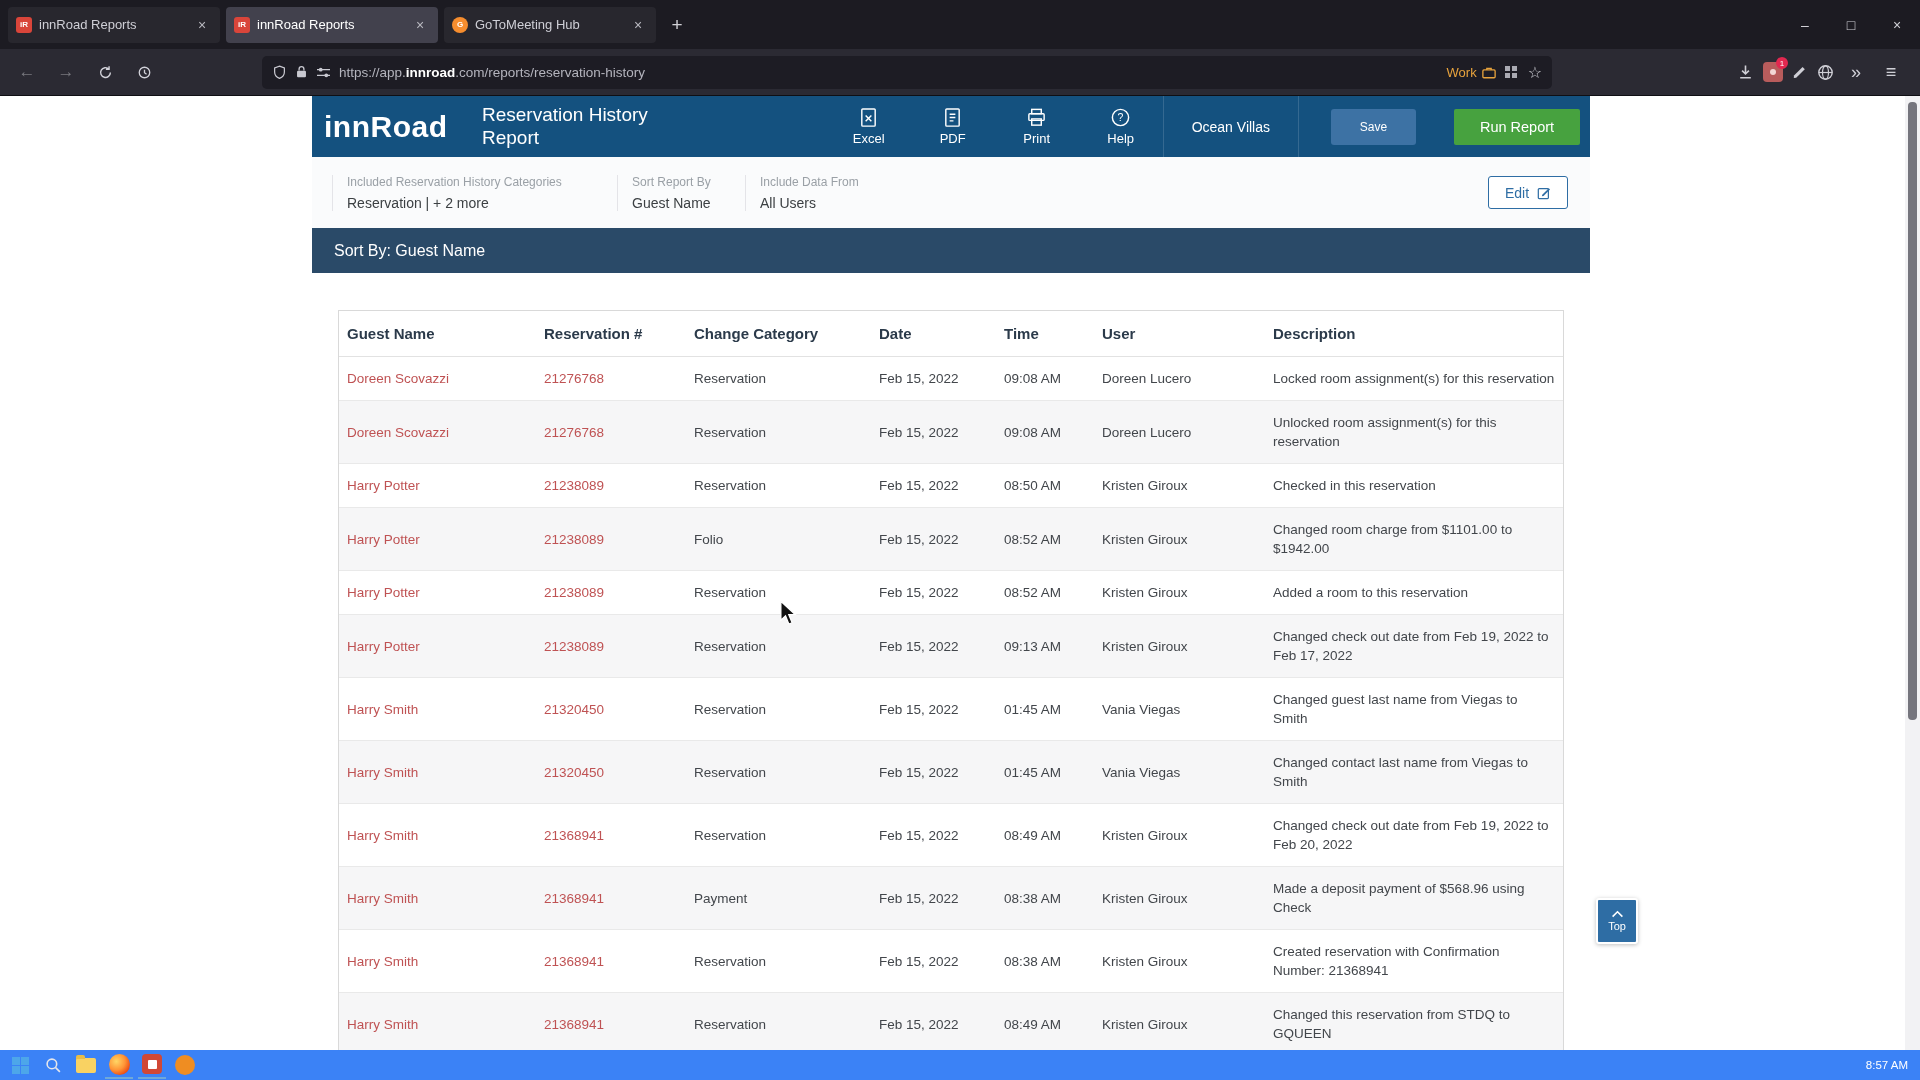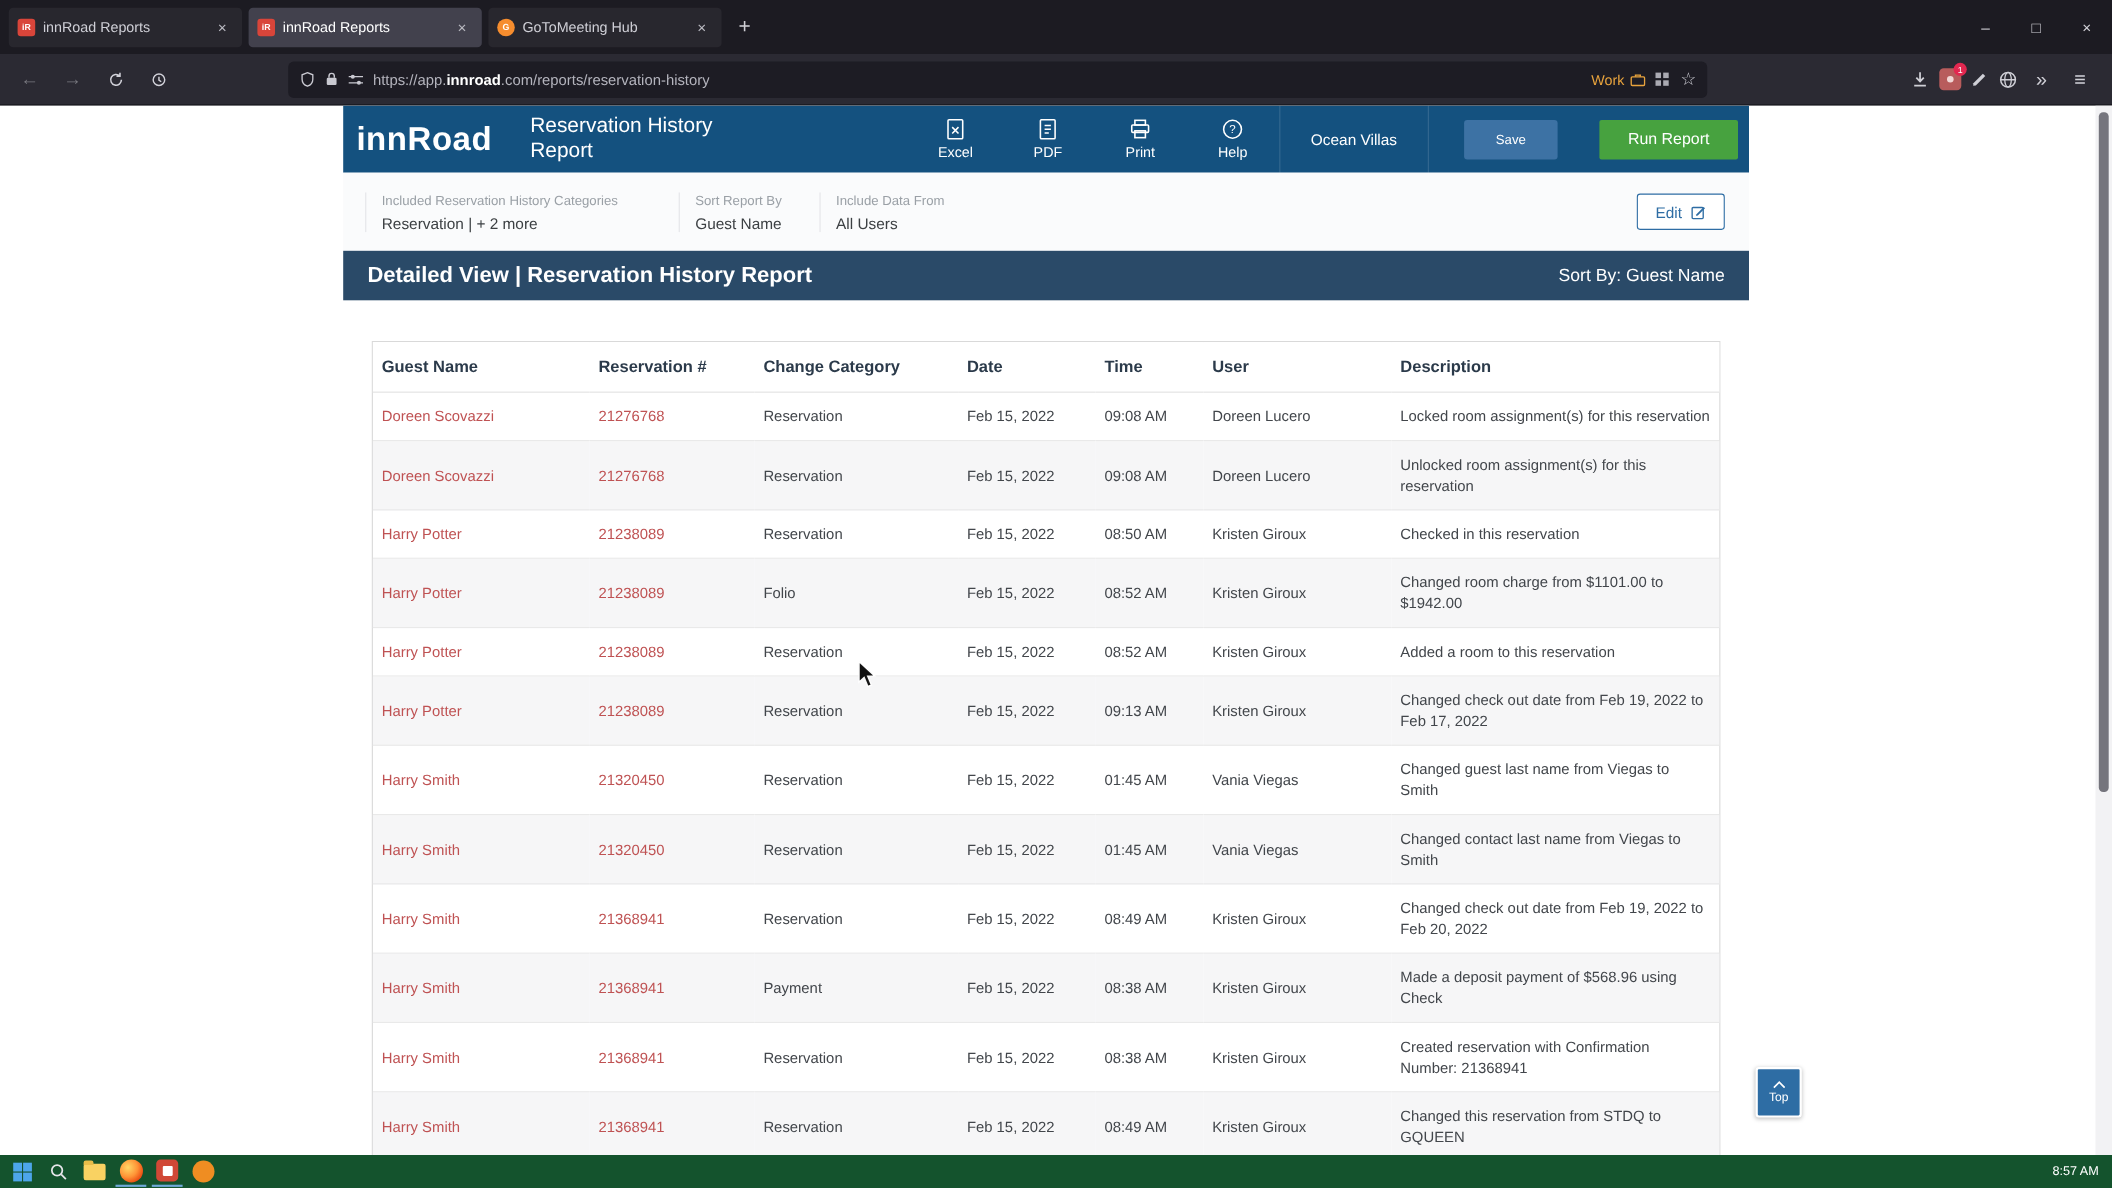--- a/index.html
+++ b/index.html
@@ -87,31 +87,31 @@
 
   .tablewrap { margin:37px 26px 0 26px; border:1px solid #d9d9d9; background:#fff; }
   table { width:100%; border-collapse:collapse; table-layout:fixed; }
   th { text-align:left; padding:14px 8px; font-size:15px; color:#2b3a4a;
        border-bottom:1px solid #e2e2e2; background:#fff; }
   td { padding:12px 8px; font-size:13.5px; color:#42464b; line-height:19px;
        border-bottom:1px solid #e9e9e9; vertical-align:middle; word-wrap:break-word; }
   tr.alt { background:#f6f6f7; }
   td.link { color:#bf5253; cursor:pointer; }
 
-  .topbtn { position:absolute; left:1596px; top:874px; width:42px; height:46px;
+  .topbtn { position:absolute; left:1596px; top:802px; width:42px; height:46px;
             background:#2e6da4; border:2px solid #fff; border-radius:3px; color:#fff;
             display:flex; flex-direction:column; align-items:center; justify-content:center;
             gap:2px; font-size:11px; box-shadow:0 1px 4px rgba(0,0,0,.25); }
 
   .scrolltrack { position:absolute; right:0; top:0; width:15px; height:954px; background:#f2f2f4; }
   .scrollthumb { position:absolute; left:3px; top:6px; width:9px; height:618px;
                  border-radius:4px; background:#75757d; }
 
   
-  .taskbar { height:30px; background:#14532d; display:flex; align-items:center;
+  .taskbar { height:30px; background:#3b82f6; display:flex; align-items:center;
              padding-left:6px; gap:5px; }
   .tbicon { width:28px; height:28px; display:flex; align-items:center; justify-content:center; }
   .tbicon.running { border-bottom:2px solid #6fa8d8; }
   .winlogo { display:grid; grid-template-columns:8px 8px; grid-template-rows:8px 8px; gap:1px; }
   .winlogo div { background:#4da6ea; }
   .folder { width:20px; height:15px; background:#f9d262; border-radius:2px; position:relative; }
   .folder:before { content:""; position:absolute; left:0; top:-3px; width:9px; height:4px;
                    background:#e8bd49; border-radius:2px 2px 0 0; }
   .ffx { width:21px; height:21px; border-radius:50%;
          background:radial-gradient(circle at 35% 35%, #ffd766, #ff9436 45%, #e8420e 80%); }
@@ -277,21 +277,20 @@
       <button class="editbtn">
         <span>Edit</span>
         <svg width="14" height="14" viewBox="0 0 16 16">
           <rect x="1.5" y="3" width="11.5" height="11.5" rx="1" fill="none" stroke="#2e6da4" stroke-width="1.4"></rect>
           <path d="M6 10l7.5-7.5 1.4 1.4L7.4 11.4 5.6 11.8z" fill="#2e6da4"></path>
         </svg>
       </button>
     </div>
 
     <div class="detailbar">
-      <span class="dtitle">Detailed View | Reservation History Report</span>
       <span class="dsort">Sort By: Guest Name</span>
     </div>
 
     <div class="tablewrap">
       <table>
         <colgroup>
           <col style="width:197px">
             <col style="width:150px">
             <col style="width:185px">
           <col style="width:125px">

